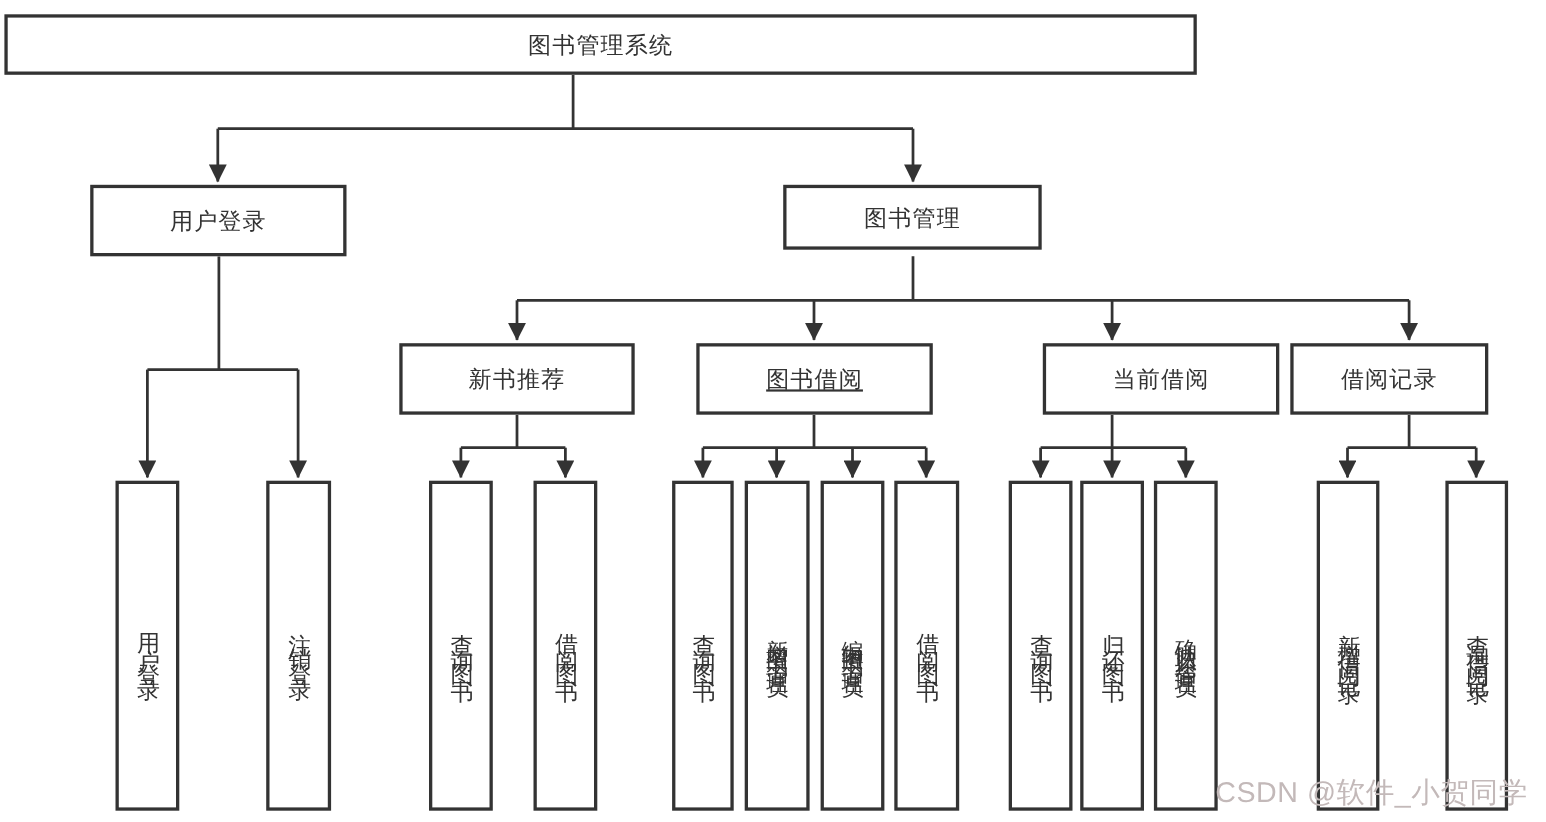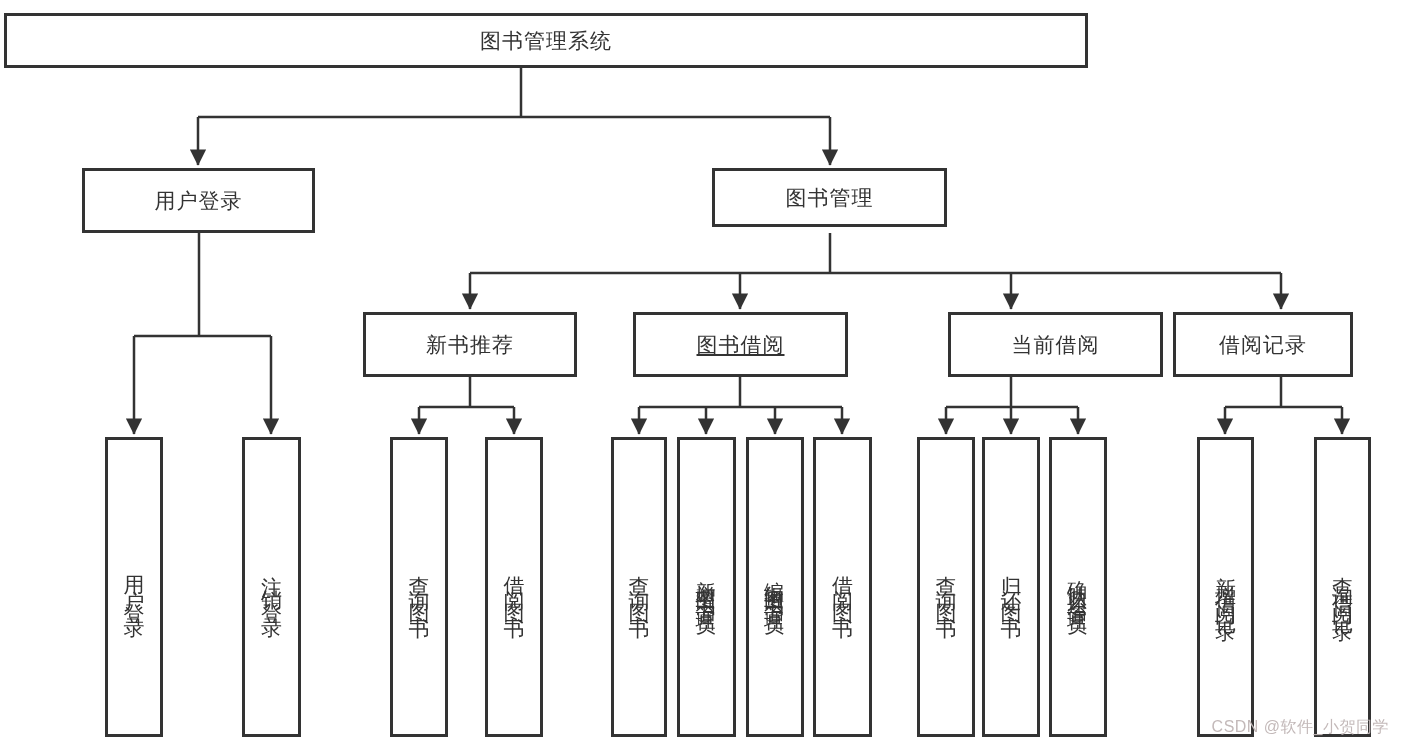--- a/index.html
+++ b/index.html
@@ -51,21 +51,21 @@
     font-size: 21px;
     letter-spacing: 14px;
     z-index: 2;
   }
   .leaf.len6 { letter-spacing: 9px; }
   .leaf.len9 { letter-spacing: 5px; font-size: 20px; }
   .watermark {
     position: absolute;
     right: 16px;
     bottom: 9px;
-    font-size: 16px;
+    font-size: 26px;
     color: #c3b9b9;
     letter-spacing: 0.5px;
     z-index: 5;
     white-space: nowrap;
   }
 </style>
 </head>
 <body>
 
 <div class="canvas">

